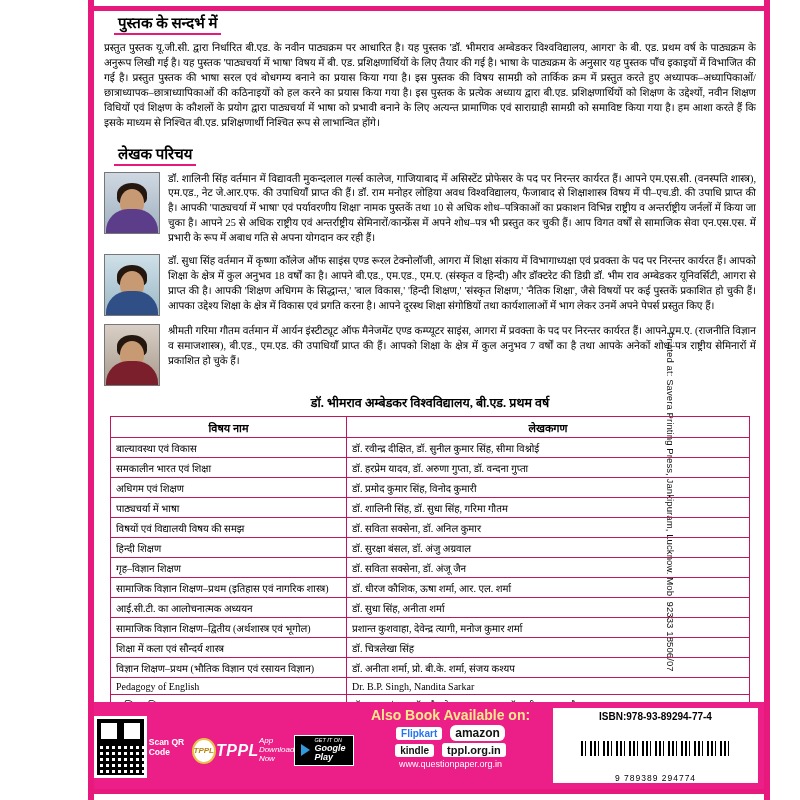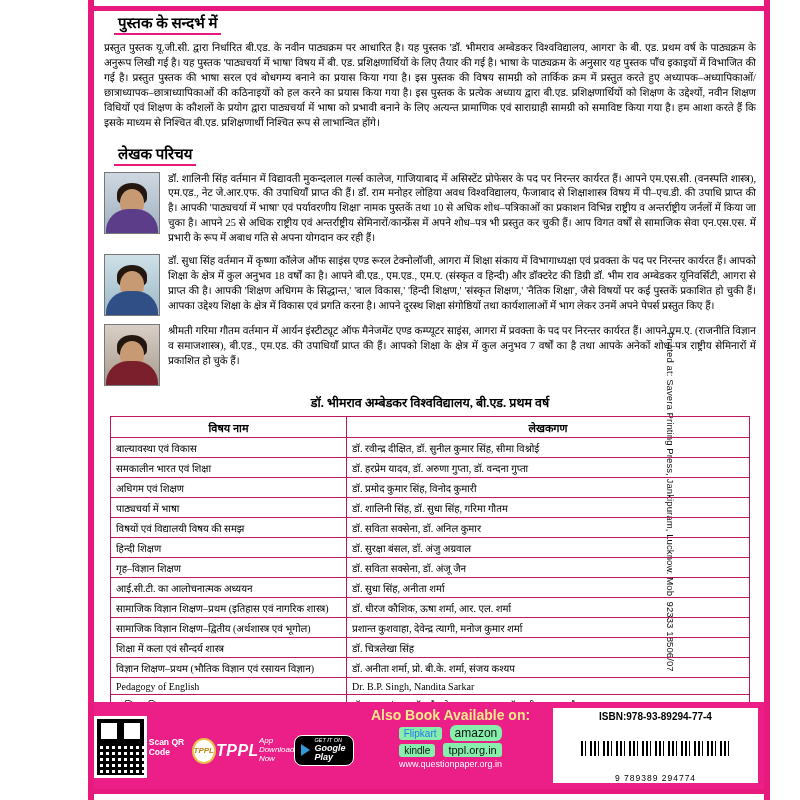--- a/index.html
+++ b/index.html
@@ -174,40 +174,40 @@
   }
   .tppl-logo {
     width:26px; height:26px; border-radius:50%;
     background:#fff; border:2px solid #e8c34a;
     display:flex; align-items:center; justify-content:center;
     font-size:8px; color:#b8860b; font-weight:bold;
   }
   .tppl-name { font-size:16px; font-weight:bold; letter-spacing:.5px; }
   .tppl-sub { font-size:8px; margin-bottom:3px; }
   .gplay {
-    background:#000; color:#fff; border-radius:8px;
+    background:#000; color:#fff; border-radius:0;
     padding:2px 8px 2px 6px; display:flex; align-items:center; gap:4px;
     border:1px solid #fff;
   }
   .gplay .tri {
     width:0;height:0;border-left:9px solid #39d; border-top:6px solid transparent; border-bottom:6px solid transparent;
   }
   .gplay .txt { line-height:1.05; }
   .gplay .t1 { font-size:5.5px; }
   .gplay .t2 { font-size:9px; font-weight:bold; }
 
   .shops {
     width: 205px;
     color:#fff;
     padding: 5px 2px 2px 2px;
     text-align:center;
   }
   .shops .hdr { font-size:14px; font-weight:bold; color:#ffe98a; margin-bottom:2px; }
   .shops .row { display:flex; align-items:center; justify-content:center; gap:8px; margin-bottom:2px; }
-  .pill { background:#86efac; border-radius:3px; padding:1px 5px; font-size:10px; font-weight:normal; }
+  .pill { background:#ffffff; border-radius:3px; padding:1px 5px; font-size:10px; font-weight:bold; }
   .flip { color:#2874f0; }
   .amaz { color:#111; font-size:12px;border-radius:6px; }
   .kind { color:#111; }
   .tpplin { color:#111; font-size:11px; }
   .shops .url { font-size:9px; color:#fff; margin-top:1px; }
 
   .isbn-box {
     flex:1;
     background:#fff;
     margin: 6px 6px 6px 0;
@@ -302,26 +302,26 @@
           </tr>
           <tr>
             <td class="sub">हिन्दी शिक्षण</td>
             <td>डॉ. सुरक्षा बंसल, डॉ. अंजु अग्रवाल</td>
           </tr>
           <tr>
             <td class="sub">गृह–विज्ञान शिक्षण</td>
             <td>डॉ. सविता सक्सेना, डॉ. अंजू जैन</td>
           </tr>
           <tr>
+            <td class="sub">सामाजिक विज्ञान शिक्षण–प्रथम (इतिहास एवं नागरिक शास्त्र)</td>
+            <td>डॉ. धीरज कौशिक, ऊषा शर्मा, आर. एल. शर्मा</td>
+          </tr>
+          <tr>
             <td class="sub">आई.सी.टी. का आलोचनात्मक अध्ययन</td>
             <td>डॉ. सुधा सिंह, अनीता शर्मा</td>
-          </tr>
-          <tr>
-            <td class="sub">सामाजिक विज्ञान शिक्षण–प्रथम (इतिहास एवं नागरिक शास्त्र)</td>
-            <td>डॉ. धीरज कौशिक, ऊषा शर्मा, आर. एल. शर्मा</td>
           </tr>
           <tr>
             <td class="sub">सामाजिक विज्ञान शिक्षण–द्वितीय (अर्थशास्त्र एवं भूगोल)</td>
             <td>प्रशान्त कुशवाहा, देवेन्द्र त्यागी, मनोज कुमार शर्मा</td>
           </tr>
           <tr>
             <td class="sub">शिक्षा में कला एवं सौन्दर्य शास्त्र</td>
             <td>डॉ. चित्रलेखा सिंह</td>
           </tr>
           <tr>

